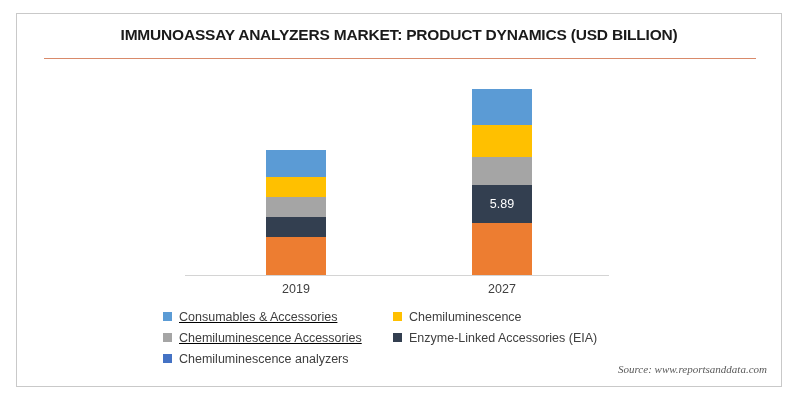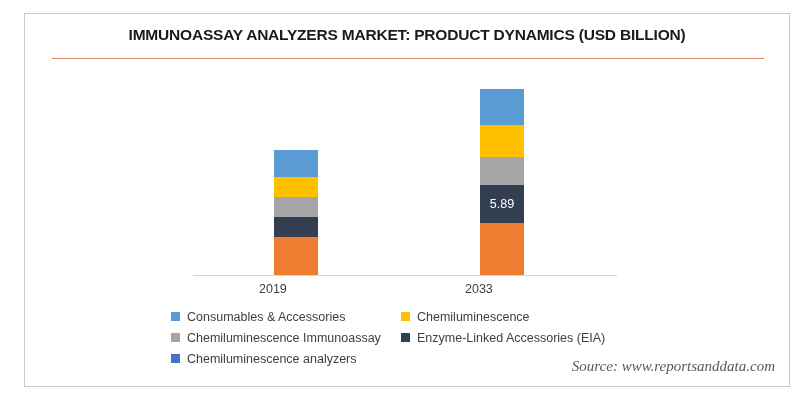--- a/index.html
+++ b/index.html
@@ -4,21 +4,21 @@
 <style>
   * { box-sizing: border-box; margin: 0; padding: 0; }
   html, body {
     width: 800px; height: 400px;
     background: #ffffff;
     font-family: "Liberation Sans", sans-serif;
     overflow: hidden;
   }
   #frame {
     position: absolute;
-    left: 24px; top: 13px;
+    left: 16px; top: 13px;
     width: 766px; height: 374px;
     border: 1px solid #c9c9c9;
     background: #ffffff;
   }
   #chart-title {
     position: absolute;
     left: 0; top: 12px;
     width: 100%;
     text-align: center;
     font-size: 15.5px;
@@ -34,21 +34,21 @@
     background: #d98a6a;
   }
   #plot {
     position: absolute;
     left: 0; top: 0;
     width: 766px; height: 374px;
   }
   .bar {
     position: absolute;
     bottom: 113px;
-    width: 44px;
+    width: 60px;
   }
   .seg { width: 100%; position: relative; }
   .seg-label {
     position: absolute;
     left: 0; right: 0;
     top: 50%;
     transform: translateY(-50%);
     text-align: center;
     color: #ffffff;
     font-size: 12.5px;
@@ -57,53 +57,54 @@
   #axis-line {
     position: absolute;
     left: 168px; bottom: 112px;
     width: 424px; height: 1px;
     background: #d4d4d4;
   }
   .tick-label {
     position: absolute;
     bottom: 92px;
     width: 90px;
+    text-align: center;
     font-size: 12.5px;
     color: #404040;
   }
   #legend {
     position: absolute;
     left: 146px; top: 292px;
     width: 470px;
   }
   .legend-row {
     display: flex;
     height: 21px;
     align-items: center;
   }
   .legend-item {
     display: flex;
     align-items: center;
     height: 21px;
   }
-  .legend-item.col1 { width: 230px; }
+  .legend-item.col1 { width: 230px; text-decoration: underline; }
   .swatch {
     width: 9px; height: 9px;
     margin-right: 7px;
     flex: none;
   }
   .legend-text {
     font-size: 12.5px;
     color: #404040;
     white-space: nowrap;
   }
   #source {
     position: absolute;
     right: 14px; bottom: 11px;
-    font-size: 15px;
+    font-size: 11px;
     font-style: italic;
     color: #595959;
     font-family: "Liberation Serif", serif;
   }
 </style>
 </head>
 <body>
 
 <div id="frame">
 
@@ -122,38 +123,38 @@
       <div class="bar" style="left: 455px;">
         <div class="seg" style="height: 36px; background: rgb(91, 155, 213);"></div>
         <div class="seg" style="height: 32px; background: rgb(255, 192, 0);"></div>
         <div class="seg" style="height: 28px; background: rgb(165, 165, 165);"></div>
         <div class="seg" style="height: 38px; background: rgb(51, 63, 80);">
           <div class="seg-label">5.89</div>
         </div>
         <div class="seg" style="height: 52px; background: rgb(237, 125, 49);"></div>
       </div>
       <div class="tick-label" style="left: 234px;">2019</div>
-      <div class="tick-label" style="left: 440px;">2033</div>
+      <div class="tick-label" style="left: 440px;">2027</div>
     </div>
 
   <div id="legend">
       <div class="legend-row">
         <div class="legend-item col1">
           <span class="swatch" style="background: rgb(91, 155, 213);"></span>
           <span class="legend-text">Consumables &amp; Accessories</span>
         </div>
         <div class="legend-item">
           <span class="swatch" style="background: rgb(255, 192, 0);"></span>
           <span class="legend-text">Chemiluminescence</span>
         </div>
       </div>
       <div class="legend-row">
         <div class="legend-item col1">
           <span class="swatch" style="background: rgb(165, 165, 165);"></span>
-          <span class="legend-text">Chemiluminescence Immunoassay</span>
+          <span class="legend-text">Chemiluminescence Accessories</span>
         </div>
         <div class="legend-item">
           <span class="swatch" style="background: rgb(51, 63, 80);"></span>
           <span class="legend-text">Enzyme-Linked Accessories (EIA)</span>
         </div>
       </div>
       <div class="legend-row">
         <div class="legend-item">
           <span class="swatch" style="background: rgb(68, 114, 196);"></span>
           <span class="legend-text">Chemiluminescence analyzers</span>

